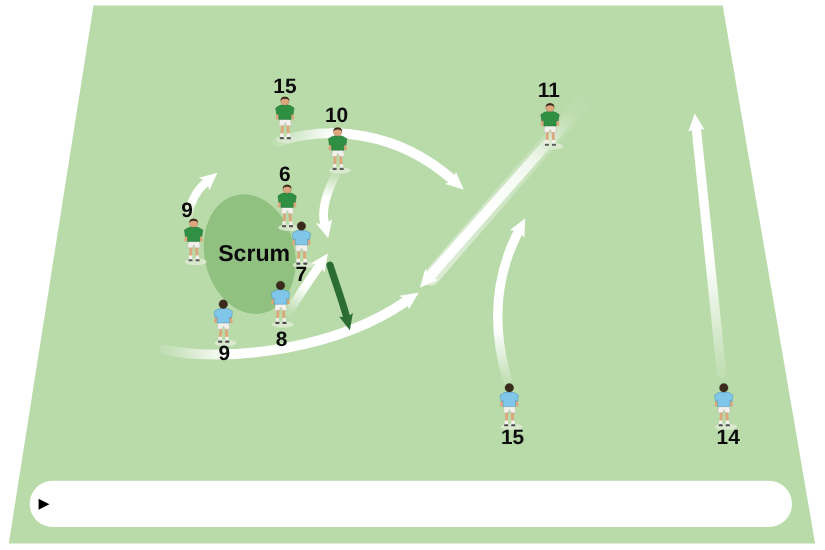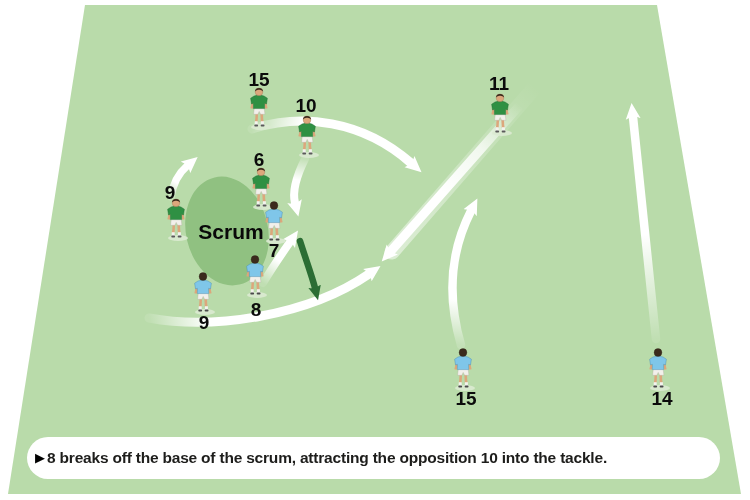--- a/index.html
+++ b/index.html
@@ -155,14 +155,13 @@
       <text x="274" y="250" class="num-label">7</text>
       <text x="256" y="309" class="num-label">8</text>
       <text x="204" y="322" class="num-label">9</text>
       <text x="466" y="398" class="num-label">15</text>
       <text x="662" y="398" class="num-label">14</text>
     </g>
 </svg>
 
 <div class="caption-bar">
   <span class="caption-bullet">▶</span>
-  <span class="caption-text">8 breaks off the base of the scrum, attracting the opposition 10 into the tackle.</span>
 </div>
 
 </body></html>

